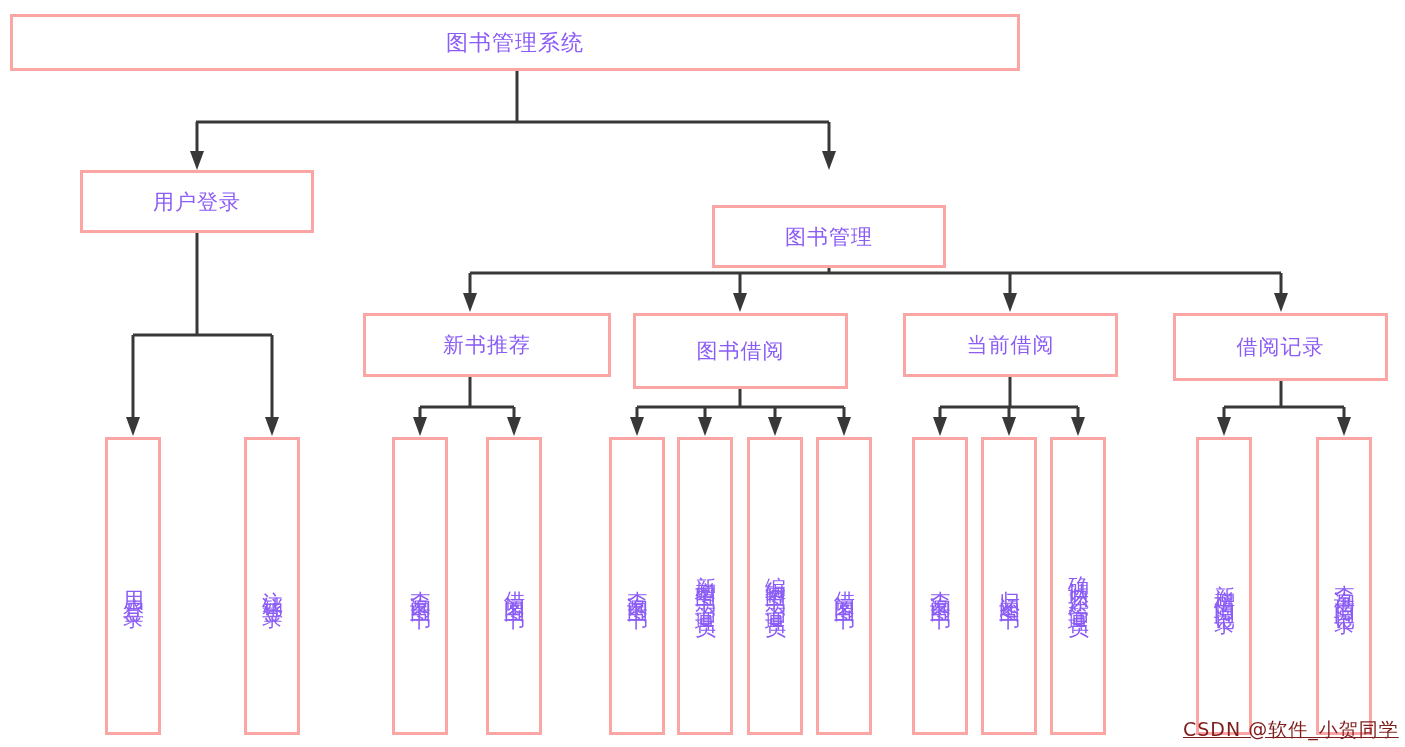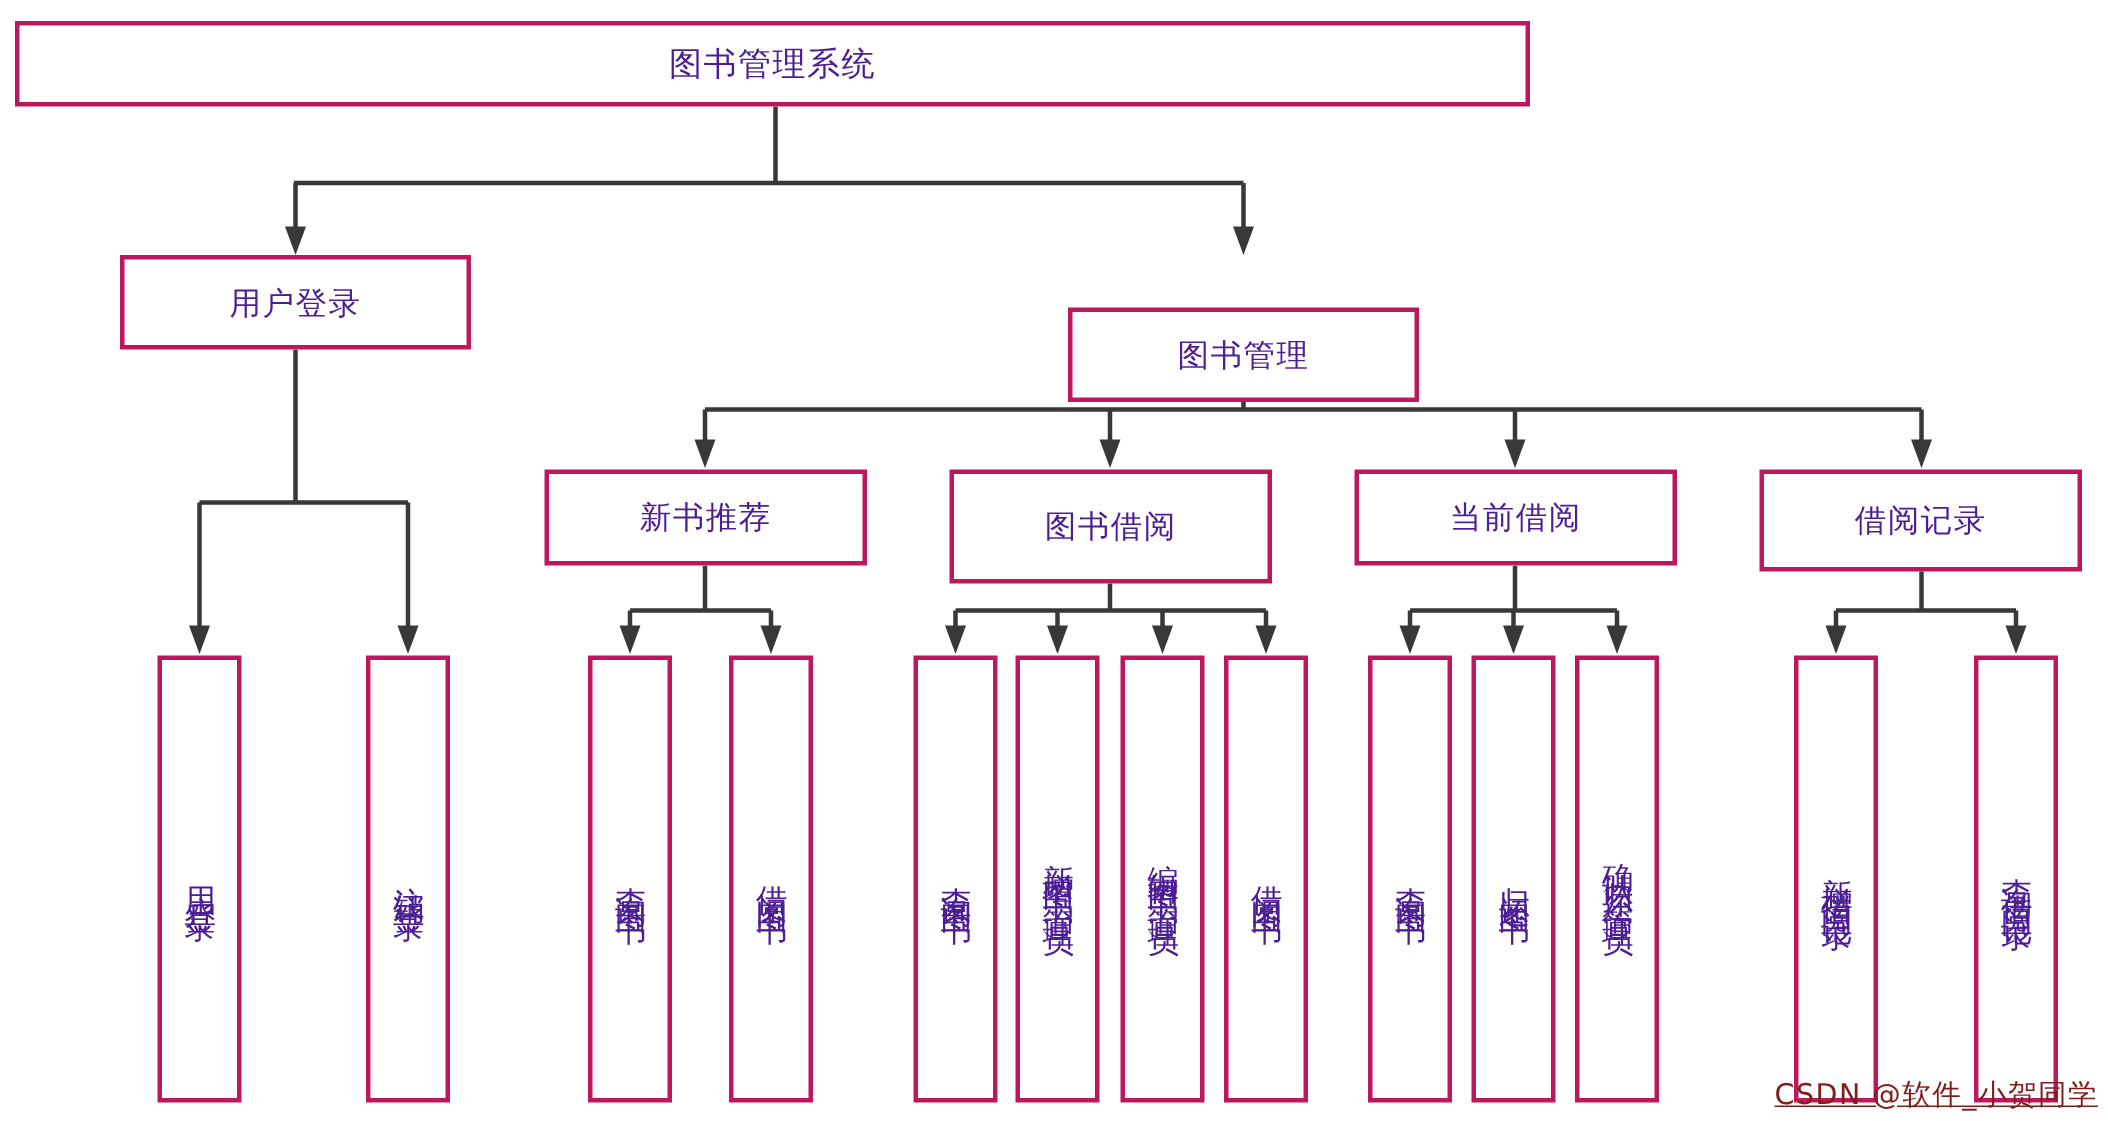--- a/index.html
+++ b/index.html
@@ -2,22 +2,22 @@
 <html><head>
 <meta charset="utf-8">
 <style>
   html,body{margin:0;padding:0;background:#ffffff;}
   .canvas{
     position:relative;width:1405px;height:747px;background:#ffffff;
     font-family:"DejaVu Sans",sans-serif;overflow:hidden;
   }
   svg.connectors{position:absolute;left:0;top:0;width:1405px;height:747px;z-index:1;}
   .node{
-    position:absolute;background:#ffffff;border:3px solid #be185d;box-sizing:border-box;
-    display:flex;align-items:center;justify-content:center;color:#4c1d95;z-index:2;
+    position:absolute;background:#ffffff;border:3px solid #fca5a5;box-sizing:border-box;
+    display:flex;align-items:center;justify-content:center;color:#8b5cf6;z-index:2;
   }
   .h-node{font-size:21px;letter-spacing:1px;white-space:nowrap;}
   .root-node{font-size:22px;}
   .v-node{
     writing-mode:vertical-rl;text-orientation:mixed;
     font-size:21px;letter-spacing:6px;line-height:1.1;
   }
   .watermark{
     position:absolute;z-index:3;color:#7f1d1d;font-size:19px;letter-spacing:1px;
     left:1183px;top:717px;white-space:nowrap;text-decoration:underline;
@@ -72,21 +72,21 @@
     <span>图书管理系统</span>
   </div>
 
   <div class="node h-node" style="left:80px;top:170px;width:234px;height:63px;">
     <span>用户登录</span>
   </div>
   <div class="node h-node" style="left:712px;top:170px;width:234px;height:63px;margin-top:35px;">
     <span>图书管理</span>
   </div>
 
-  <div class="node h-node" style="left:363px;top:313px;width:215px;height:64px;">
+  <div class="node h-node" style="left:363px;top:313px;width:248px;height:64px;">
     <span>新书推荐</span>
   </div>
   <div class="node h-node" style="left:633px;top:313px;width:215px;height:76px;">
     <span>图书借阅</span>
   </div>
   <div class="node h-node" style="left:903px;top:313px;width:215px;height:64px;">
     <span>当前借阅</span>
   </div>
   <div class="node h-node" style="left:1173px;top:313px;width:215px;height:68px;">
     <span>借阅记录</span>

